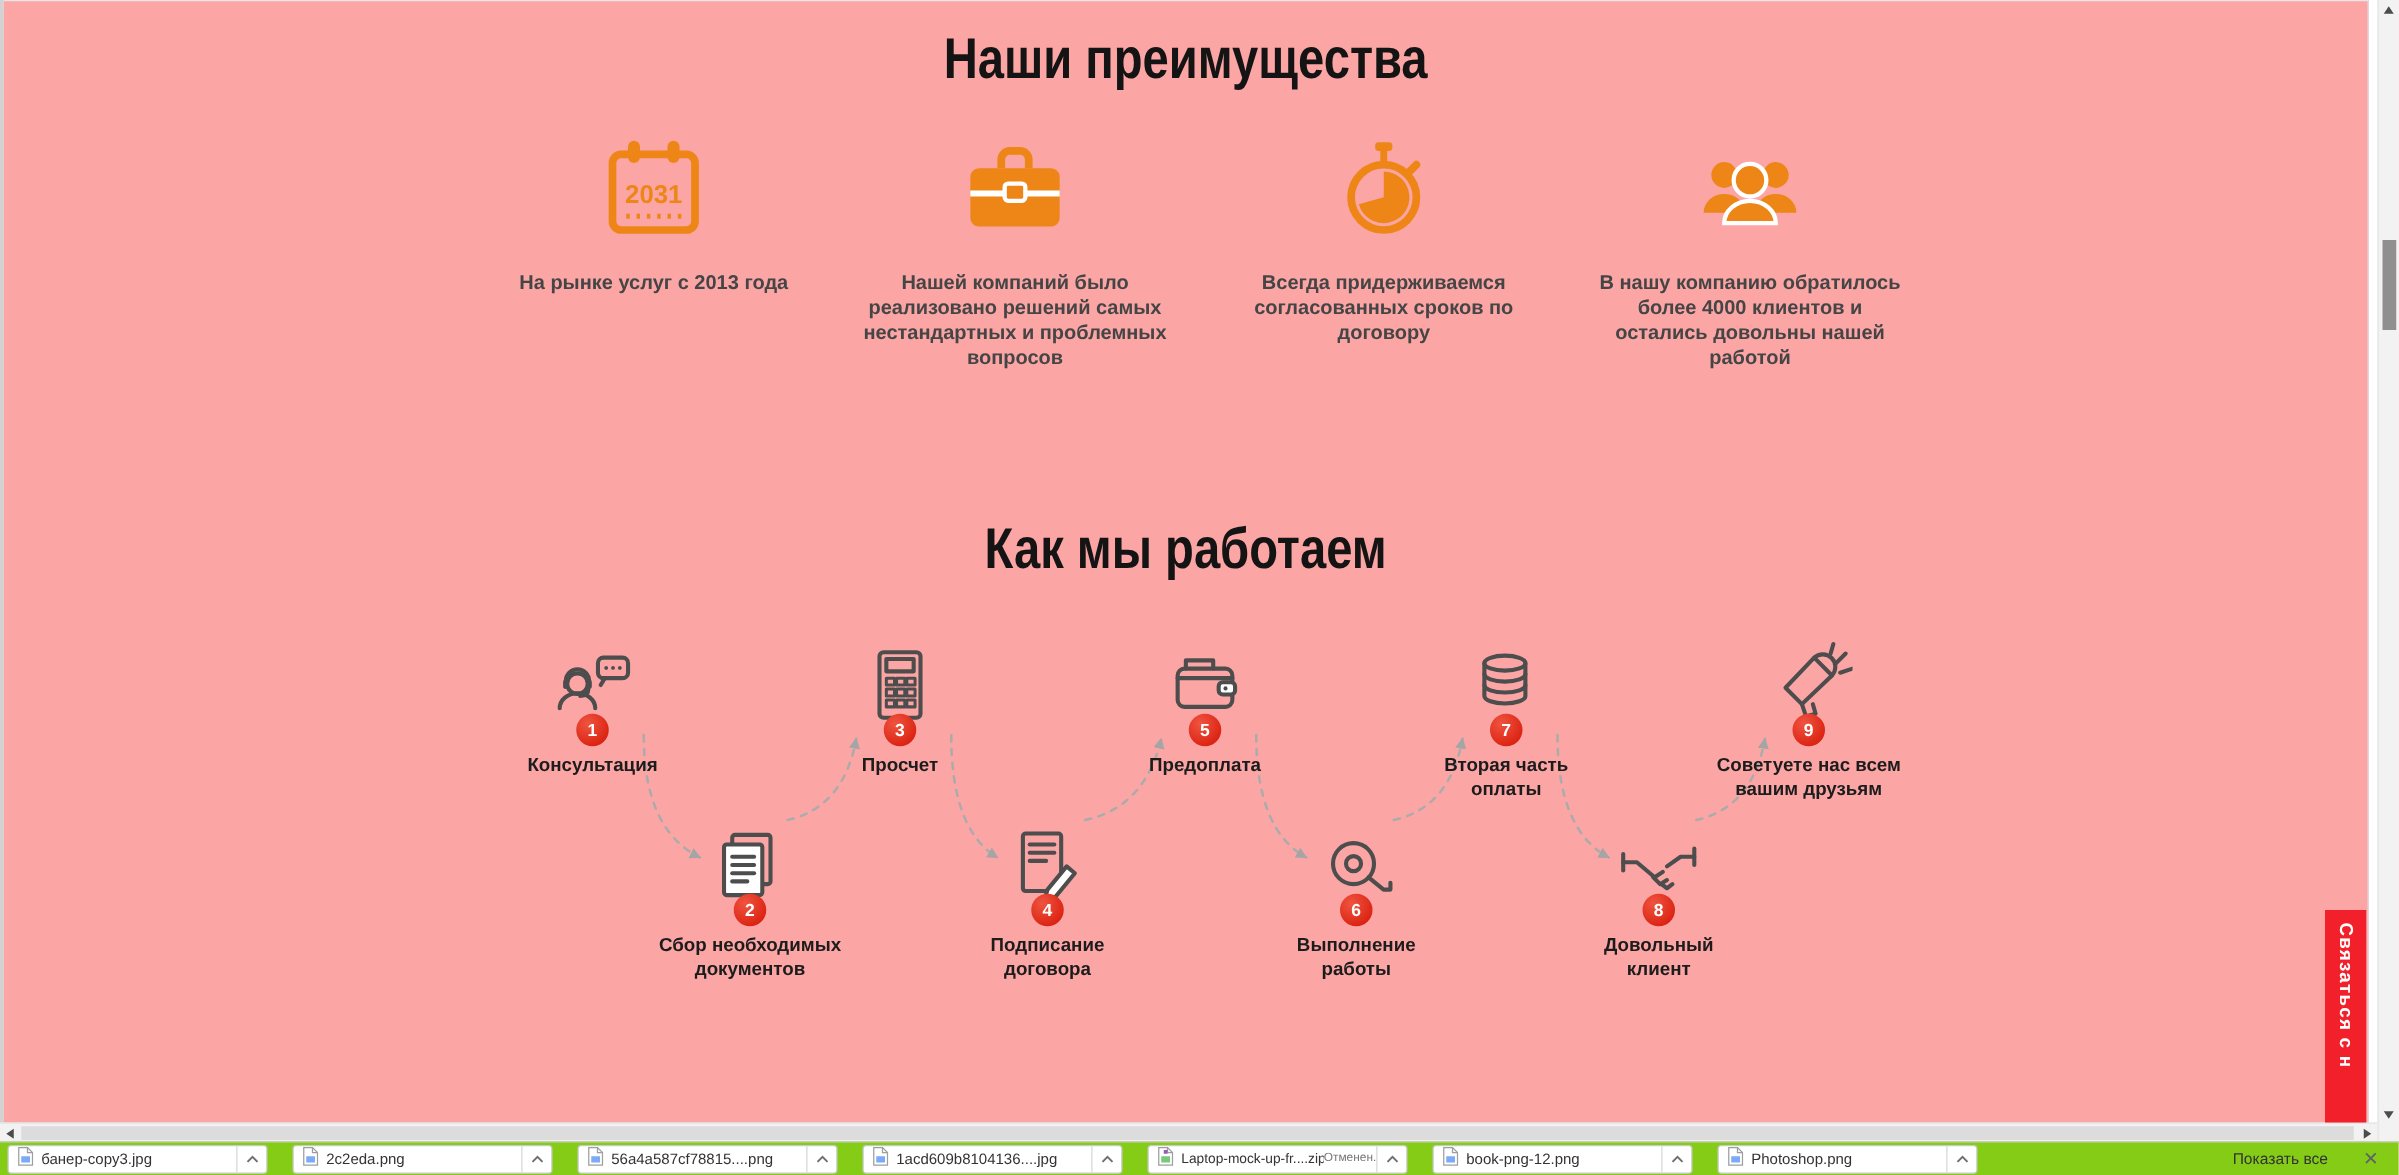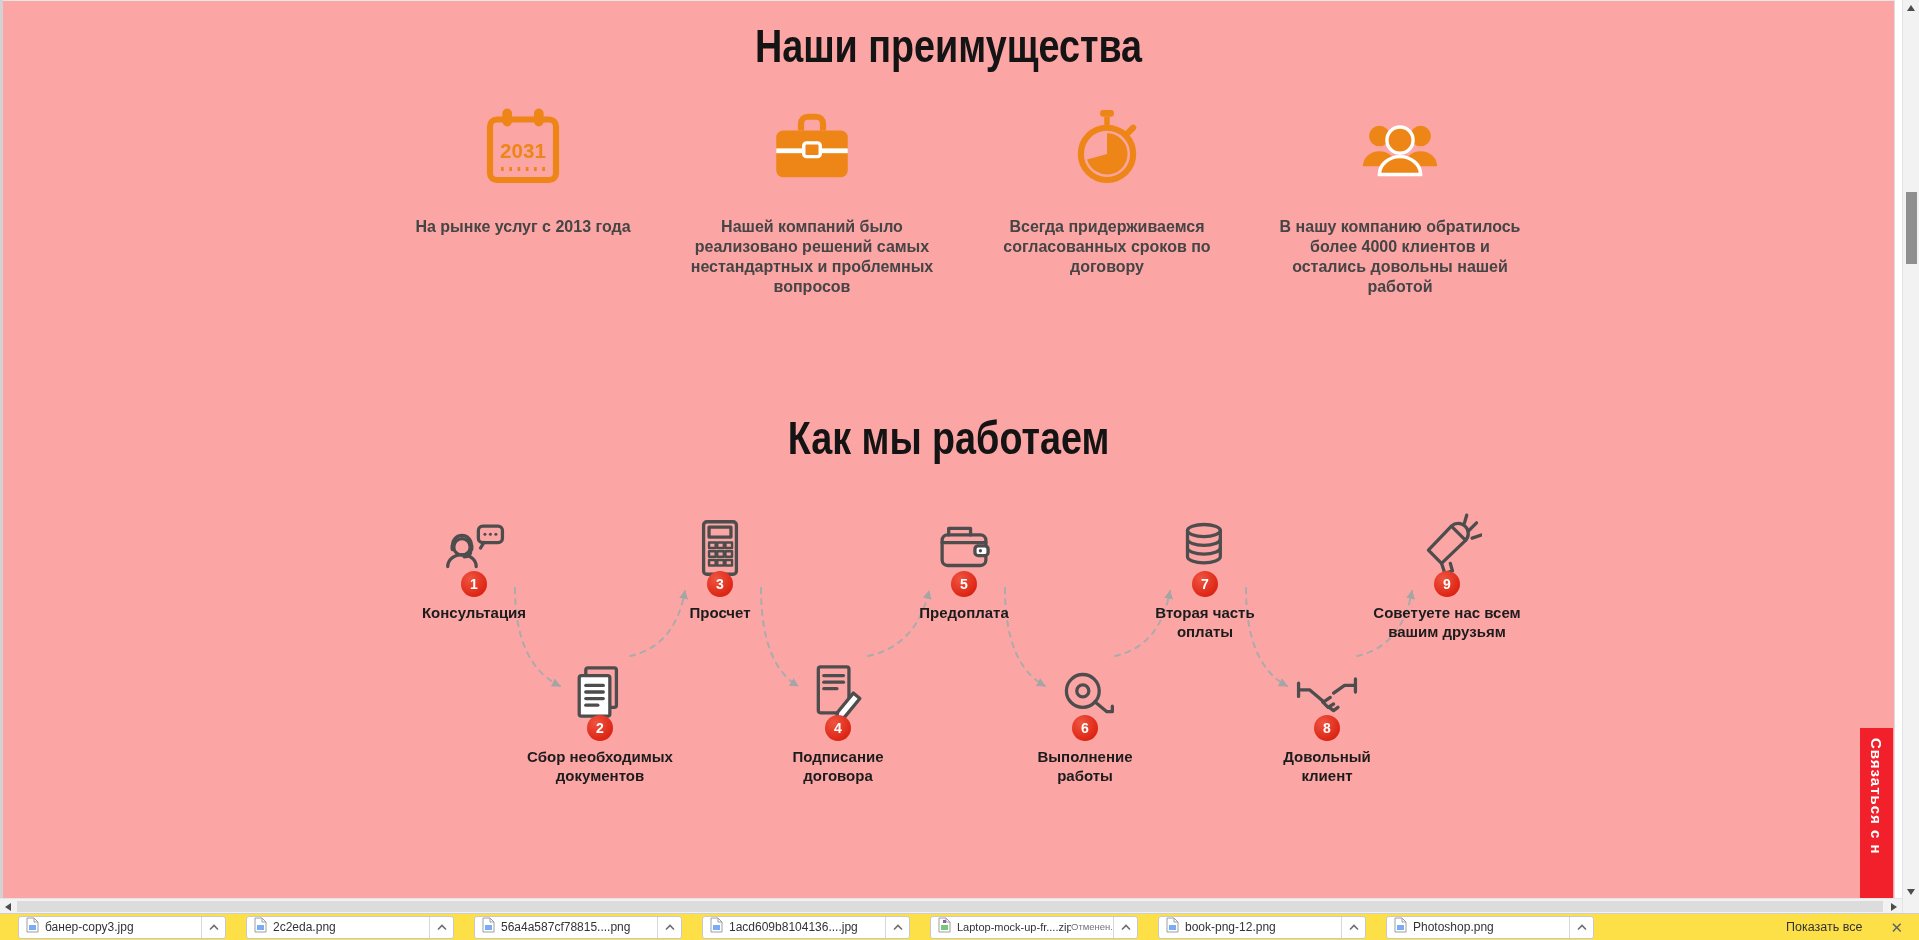--- a/index.html
+++ b/index.html
@@ -15,21 +15,21 @@
   }
   .sec-title {
     position:absolute; left:0; width:100%; text-align:center; margin:0;
     font-size:46px; font-weight:bold; color:#141414;
     transform:scaleX(0.82); transform-origin:center; letter-spacing:0;
   }
   .pre { white-space:pre-line;font-weight:bold; }
 
   
   .adv-item { position:absolute; top:102px; width:300px; text-align:center; }
-  .adv-icon { height:92px; display:flex; align-items:flex-start; justify-content:center; }
+  .adv-icon { height:92px; display:flex; align-items:flex-end; justify-content:center; }
   .adv-text { margin-top:22px; font-size:16px; line-height:20px; color:#454545; }
 
   
   .step { position:absolute; width:200px; text-align:center; }
   .step.top { top:512px; } .step.bottom { top:656px; }
   .step-iconbox { position:relative; height:74px; display:flex; align-items:flex-start; justify-content:center; }
   .step-badge {
     position:absolute; left:50%; margin-left:-13px; top:58px; width:26px; height:26px;
     border-radius:50%; background:radial-gradient(circle at 35% 30%, #ef5440 0%, #dc2312 75%);
     color:#fff; font-weight:bold; font-size:14px; line-height:26px; text-align:center; z-index:2;
@@ -53,22 +53,22 @@
   .arr { width:0; height:0; position:absolute; }
   .arr.up { left:4px; top:5px; border-left:4px solid transparent; border-right:4px solid transparent; border-bottom:6px solid #4c4c4c; }
   .arr.down { left:4px; bottom:18px; border-left:4px solid transparent; border-right:4px solid transparent; border-top:6px solid #4c4c4c; }
   .hscroll { position:absolute; left:0; top:898px; width:1902px; height:15px; background:#f2f2f2; border-top:1px solid #e4e4e4; z-index:4; }
   .hthumb { position:absolute; left:17px; top:2px; width:1866px; height:11px; background:#dcdcdc; }
   .arr.left  { left:5px; top:4px; border-top:4px solid transparent; border-bottom:4px solid transparent; border-right:6px solid #4c4c4c; }
   .arr.right { right:5px; top:4px; border-top:4px solid transparent; border-bottom:4px solid transparent; border-left:6px solid #4c4c4c; }
 
   
   .shelf {
-    position:absolute; left:0; top:913px; width:1919px; height:27px; background:#fde047;
-    border-top:1px solid #cfcfcf; display:flex; align-items:center; padding-left:18px; z-index:7;
+    position:absolute; left:0; top:913px; width:1919px; height:27px; background:#84cc16;
+    border-top:1px solid #cfcfcf; display:flex; align-items:center; padding-left:6px; z-index:7;
   }
   .dl-item {
     width:208px; height:23px; margin-right:20px; background:#fff; border:1px solid #c9c9c9; border-radius:3px;
     display:flex; align-items:center; padding-left:7px; cursor:pointer; flex:0 0 auto;
   }
   .dl-name { font-size:12px; color:#333; margin-left:6px; flex:1; white-space:nowrap; overflow:hidden; text-align:left; }
   .dl-2l { display:flex; justify-content:flex-start; margin-left:6px; flex:1; overflow:hidden; text-align:left; }
   .dl-2l .dl-name2 { font-size:11px; line-height:11px; color:#333; white-space:nowrap; overflow:hidden; }
   .dl-2l .dl-status { font-size:9.5px; line-height:10px; color:#757575; white-space:nowrap; }
   .dl-caret { width:24px; height:100%; border-left:1px solid #d8d8d8; display:flex; align-items:center; justify-content:center; }

